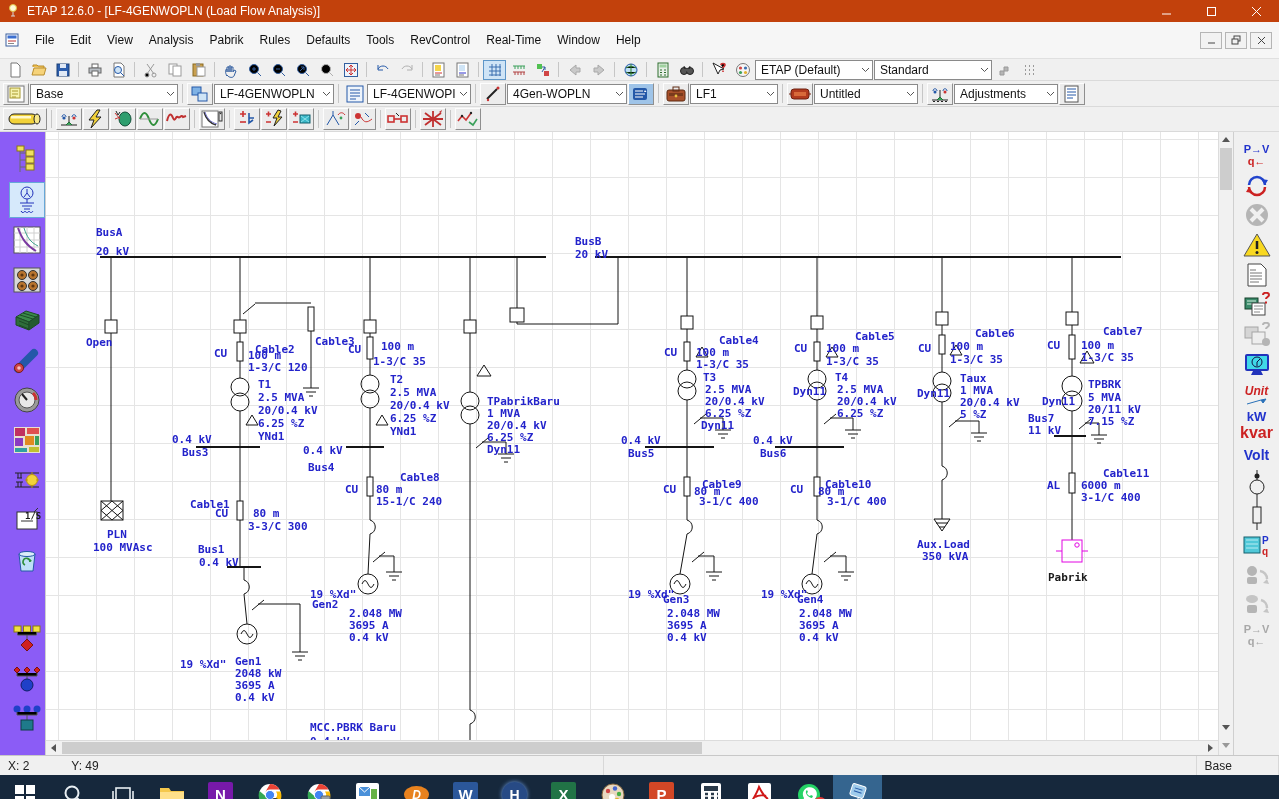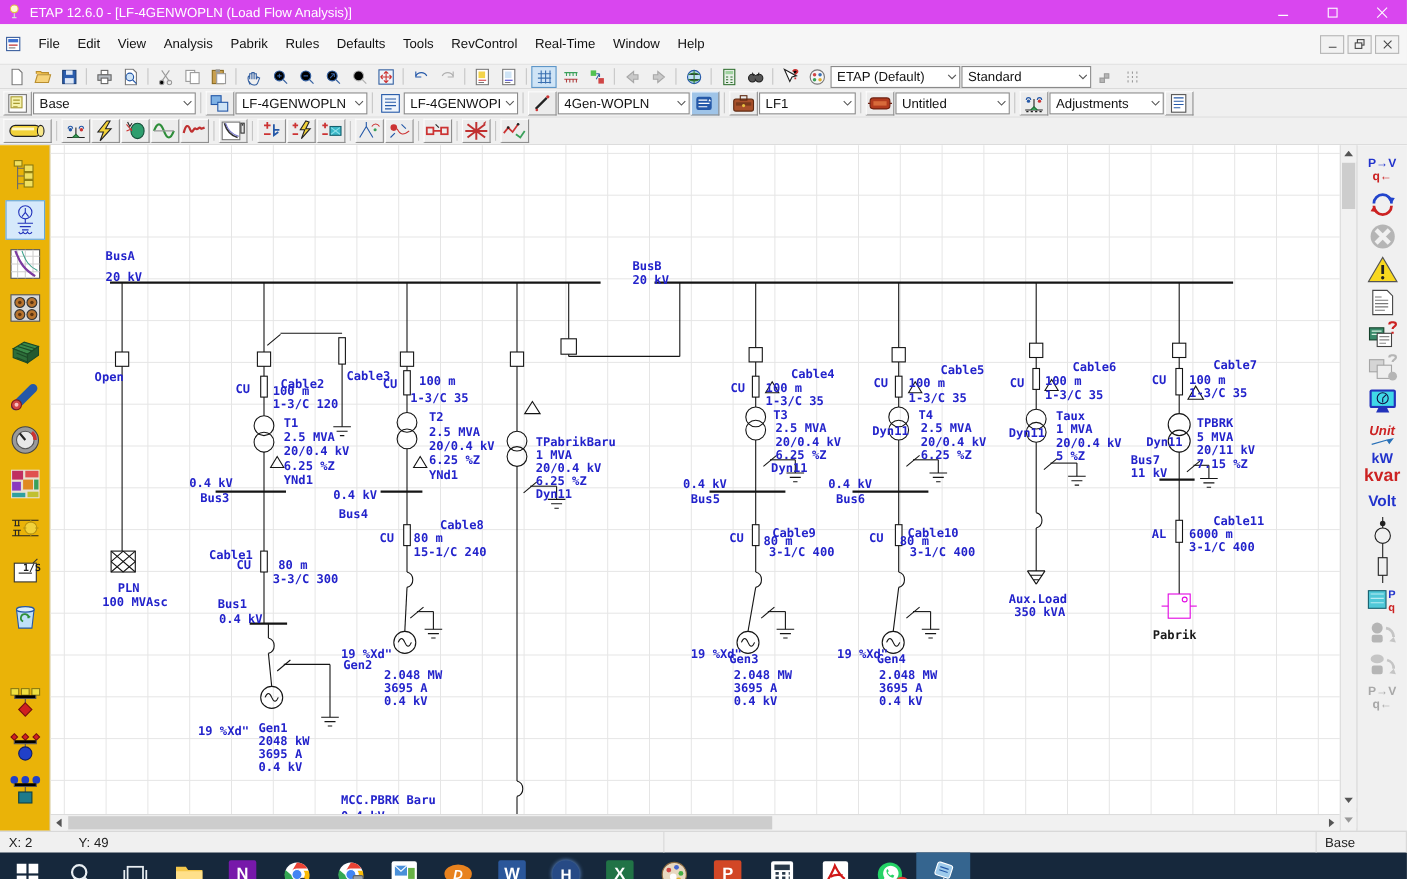--- a/index.html
+++ b/index.html
@@ -1,19 +1,19 @@
 <!DOCTYPE html>
 <html><head>
 <meta charset="utf-8">
 <style>
   *{margin:0;padding:0;box-sizing:border-box}
   html,body{width:1279px;height:799px;overflow:hidden;font-family:"Liberation Sans",sans-serif;font-size:12px;background:#f0f0f0;color:#111}
   svg{display:block}
   
-  .titlebar{height:22px;background:#d946ef;color:#fff;display:flex;align-items:center;padding-left:5px}
+  .titlebar{height:22px;background:#c2410c;color:#fff;display:flex;align-items:center;padding-left:5px}
   .titlebar .app-ico{width:16px;height:16px;margin-right:6px}
   .title-text{font-size:12px;white-space:nowrap}
   .win-controls{margin-left:auto;display:flex;height:100%}
   .win-btn{width:45px;height:100%;display:flex;align-items:center;justify-content:center}
   
   .menubar{height:22px;background:#f6f6f6;border-bottom:1px solid #e0e0e0;display:flex;align-items:center;padding:18px 3px}
   .menubar .doc-ico{width:16px;height:16px;margin:0 6px 0 2px}
   .menu-item{padding:3px 8px;cursor:default}
   .mdi-controls{margin-left:auto;display:flex;gap:3px;padding-right:4px}
   .mdi-btn{width:22px;height:17px;border:1px solid #b5b5b5;background:#f2f2f2;display:flex;align-items:center;justify-content:center}
@@ -22,21 +22,21 @@
   .tb1{height:22px}.tb2{height:26px}.tb3{height:25px}
   .sep{width:1px;align-self:stretch;margin:2px 3px;background:#c6c6c6}
   .btn{height:20px;min-width:23px;display:flex;align-items:center;justify-content:center}
   .btn.pressed{background:#cfe4f6;border:1px solid #5e96c8}
   .btn.raised,.tb3 .btn{border:1px solid;border-color:#fdfdfd #8f8f8f #8f8f8f #fdfdfd;background:#ececec;height:22px;min-width:26px}
   .combo{height:20px;background:#fff;border:1px solid #8a8a8a;display:flex;align-items:center;padding:0 2px 0 5px;white-space:nowrap;overflow:hidden}
   .combo .txt{flex:1;overflow:hidden}
   .chev{margin-left:4px;flex:none}
   
   .main{display:flex;height:623px;background:#fff}
-  .ltb{width:46px;background:#eab308;border-right:1px solid #cfcfcf;display:flex;flex-direction:column;align-items:center;padding-top:10px;gap:4px;flex:none}
+  .ltb{width:46px;background:#8b5cf6;border-right:1px solid #cfcfcf;display:flex;flex-direction:column;align-items:flex-end;padding-top:10px;gap:4px;flex:none}
   .tool{width:36px;height:36px;display:flex;align-items:center;justify-content:center;border:1px solid transparent}
   .tool.active{background:#d6e9fb;border:1px solid #66a7d8}
   .ltb .gap{height:34px}
   .canvas-col{flex:1;display:flex;flex-direction:column;min-width:0}
   .canvas{flex:1;position:relative;overflow:hidden;background:#fff;
     background-image:linear-gradient(#e5e5e5 1px,transparent 1px),linear-gradient(90deg,#e5e5e5 1px,transparent 1px);
     background-size:38px 38px;background-position:12px 7px}
   .diagram{position:absolute;left:0;top:0}
   .diagram line,.diagram path,.diagram polyline,.diagram rect,.diagram circle,.diagram polygon{stroke:#151515;fill:none;stroke-width:1}
   .diagram rect.cb{fill:#fff}

